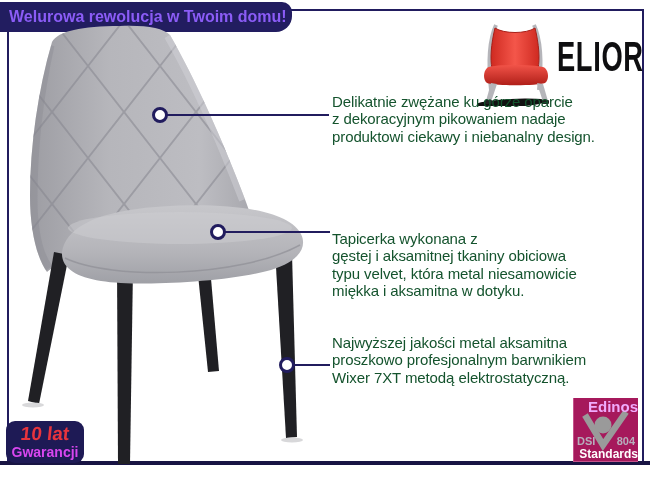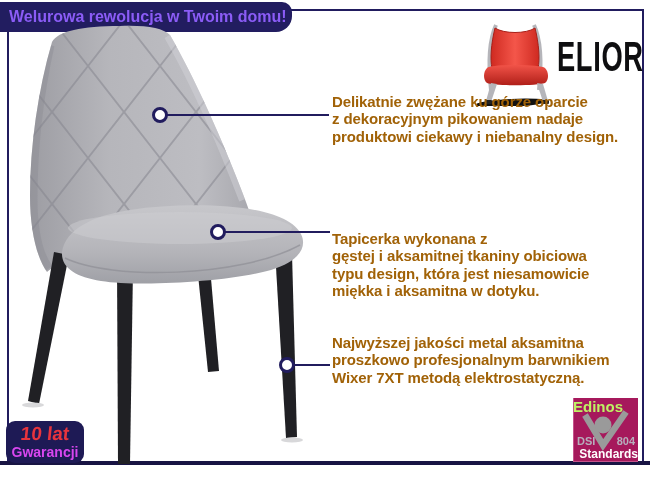--- a/index.html
+++ b/index.html
@@ -24,37 +24,37 @@
   .connector{position:absolute;height:2px;background:#211c5e;}
   #connector-1{left:166px;top:114px;width:163px;}
   #connector-2{left:224px;top:231px;width:106px;}
   #connector-3{left:293px;top:364px;width:37px;}
   .dot{position:absolute;width:10px;height:10px;border-radius:50%;
        background:#fff;border:3px solid #211c5e;}
   #dot-1{left:152px;top:107px;}
   #dot-2{left:210px;top:224px;}
   #dot-3{left:279px;top:357px;}
   
-  .callout{position:absolute;left:332px;color:#a16207;font-weight:700;
+  .callout{position:absolute;left:332px;color:#14532d;font-weight:400;
            font-size:15px;line-height:17.3px;letter-spacing:-.1px;}
   .callout div{white-space:nowrap;}
   #callout-text-1{top:93px;}
   #callout-text-2{top:210px;margin-top:20px;}
   #callout-text-3{top:334px;}
   
   #warranty-badge{position:absolute;left:6px;top:421px;width:78px;height:42px;
            background:#1e1a55;border-radius:9px;text-align:center;z-index:5;}
   #warranty-years{color:#e8343d;font-weight:700;font-size:19px;line-height:22px;
            margin-top:2px;transform:skewX(-6deg);}
   #warranty-label{color:#d946ef;font-weight:700;font-size:14px;line-height:15px;}
   
   #standards-badge{position:absolute;left:573px;top:398px;width:65px;height:64px;
            background:#a6195c;z-index:5;box-shadow:inset 1px -1px 0 #c4538b;}
-  #standards-brand{position:absolute;top:0;left:0;right:0;text-align:left;
-           color:#bef264;font-weight:700;font-size:15px;line-height:18px;}
+  #standards-brand{position:absolute;top:0;left:0;right:0;text-align:right;
+           color:#f0abfc;font-weight:700;font-size:15px;line-height:18px;}
   #standards-v{position:absolute;left:0;top:0;}
   #standards-left{position:absolute;left:4px;top:37px;color:#b7aebc;
            font-weight:700;font-size:11px;}
   #standards-right{position:absolute;right:3px;top:37px;color:#b7aebc;
            font-weight:700;font-size:11px;}
   #standards-label{position:absolute;bottom:1px;left:0;right:0;text-align:right;
            color:#fff;font-weight:700;font-size:12px;}
   svg{display:block;}
   .abs{position:absolute;}
 </style>
@@ -151,21 +151,21 @@
 <div class="dot" id="dot-3"></div>
 
 <div class="callout" id="callout-text-1">
   <div>Delikatnie zwężane ku górze oparcie</div>
   <div>z dekoracyjnym pikowaniem nadaje</div>
   <div>produktowi ciekawy i niebanalny design.</div>
 </div>
 <div class="callout" id="callout-text-2">
   <div>Tapicerka wykonana z</div>
   <div>gęstej i aksamitnej tkaniny obiciowa</div>
-  <div>typu design, która jest niesamowicie</div>
+  <div>typu velvet, która metal niesamowicie</div>
   <div>miękka i aksamitna w dotyku.</div>
 </div>
 <div class="callout" id="callout-text-3">
   <div>Najwyższej jakości metal aksamitna</div>
   <div>proszkowo profesjonalnym barwnikiem</div>
   <div>Wixer 7XT  metodą elektrostatyczną.</div>
 </div>
 
 <div id="warranty-badge">
   <div id="warranty-years">10 lat</div>

